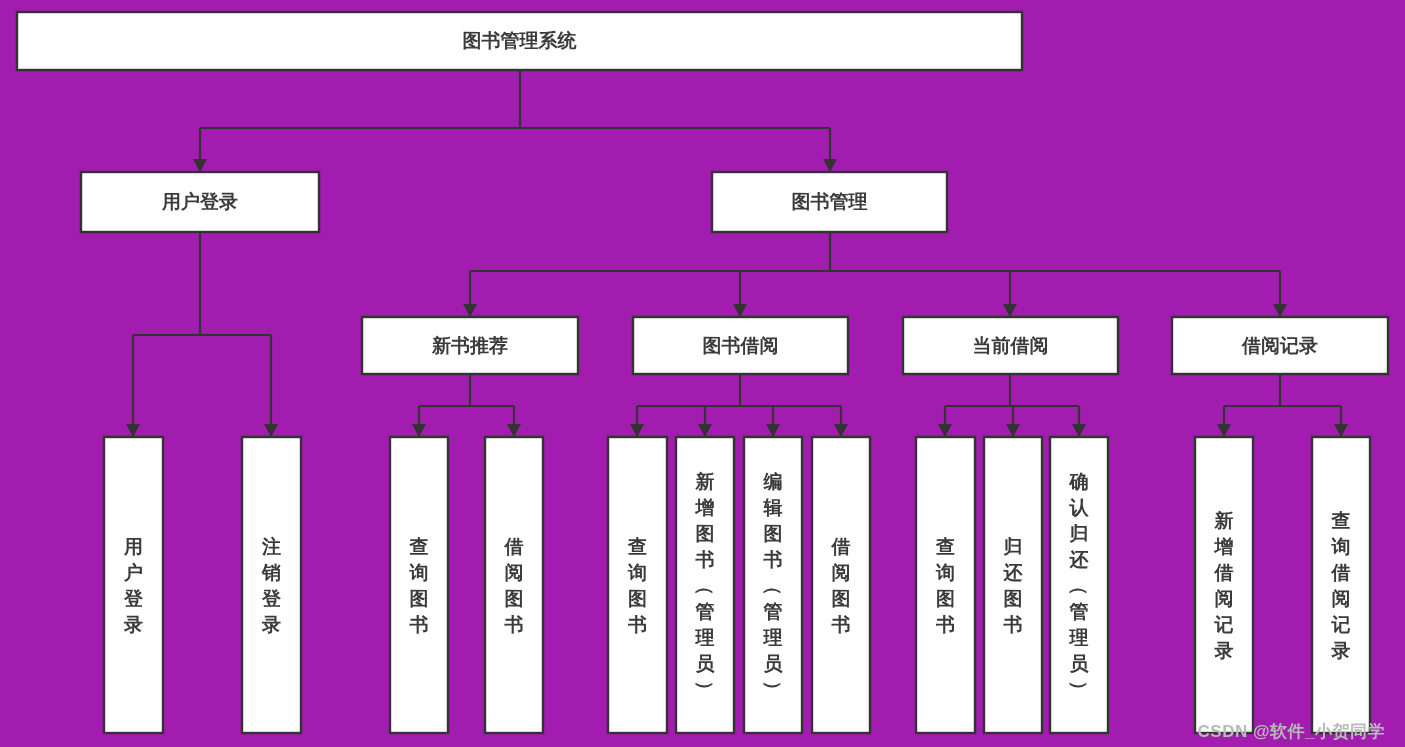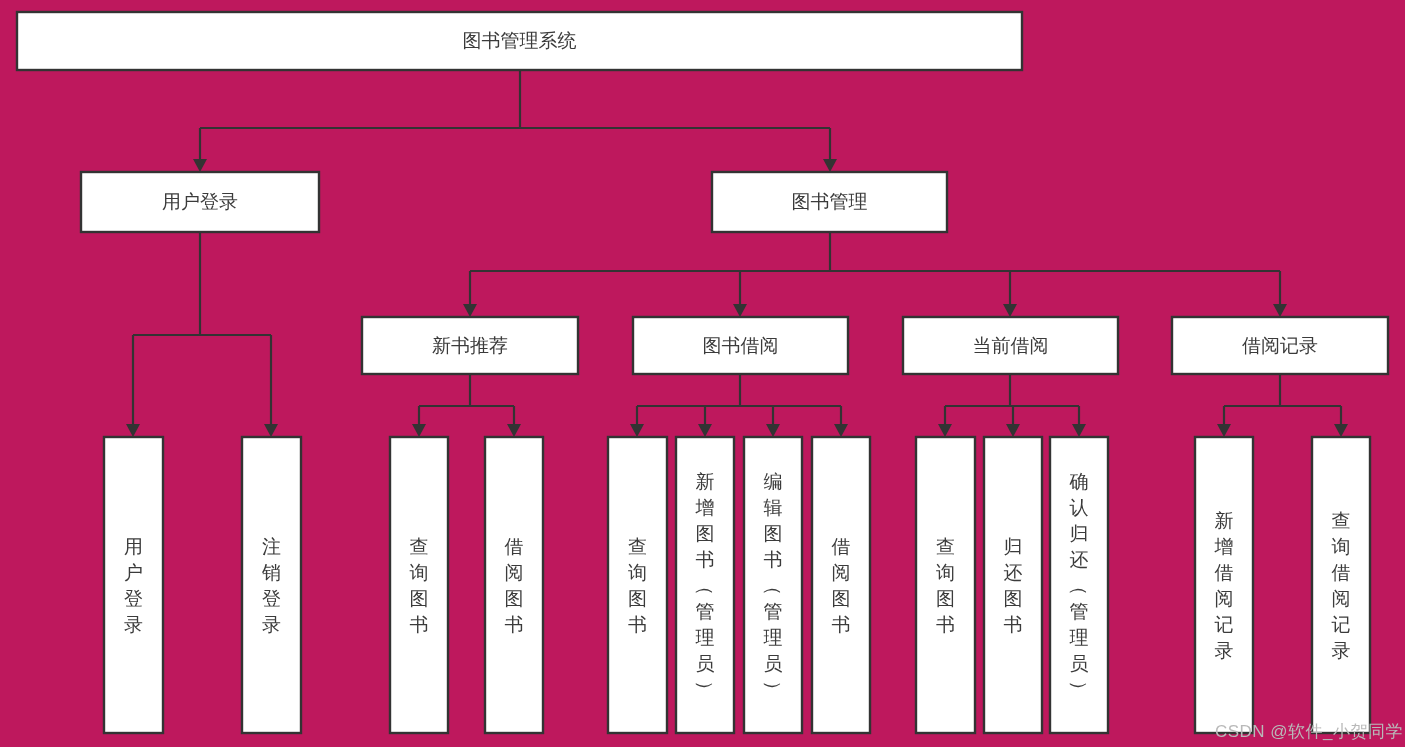--- a/index.html
+++ b/index.html
@@ -10,21 +10,22 @@
   body {
     width: 1405px;
     height: 747px;
     font-family: "Liberation Sans", "DejaVu Sans", sans-serif;
     overflow: hidden;
   }
   #diagram-root {
     position: relative;
     width: 1405px;
     height: 747px;
-    background: #be185d;
+    background: #a21caf;
+    font-weight: bold;
   }
   svg#flow {
     position: absolute;
     left: 0;
     top: 0;
     width: 1405px;
     height: 747px;
   }
   .node-box {
     fill: #ffffff;
@@ -48,21 +49,21 @@
     stroke: #333333;
     stroke-width: 2.2;
     fill: none;
   }
   .arrow-head {
     fill: #333333;
     stroke: none;
   }
   .watermark {
     position: absolute;
-    right: 2px;
+    right: 20px;
     bottom: 4px;
     font-family: "Liberation Sans", "DejaVu Sans", sans-serif;
     font-size: 17px;
     color: #b9b9b9;
     letter-spacing: 0.5px;
     white-space: nowrap;
   }
 </style>
 </head>
 <body>

